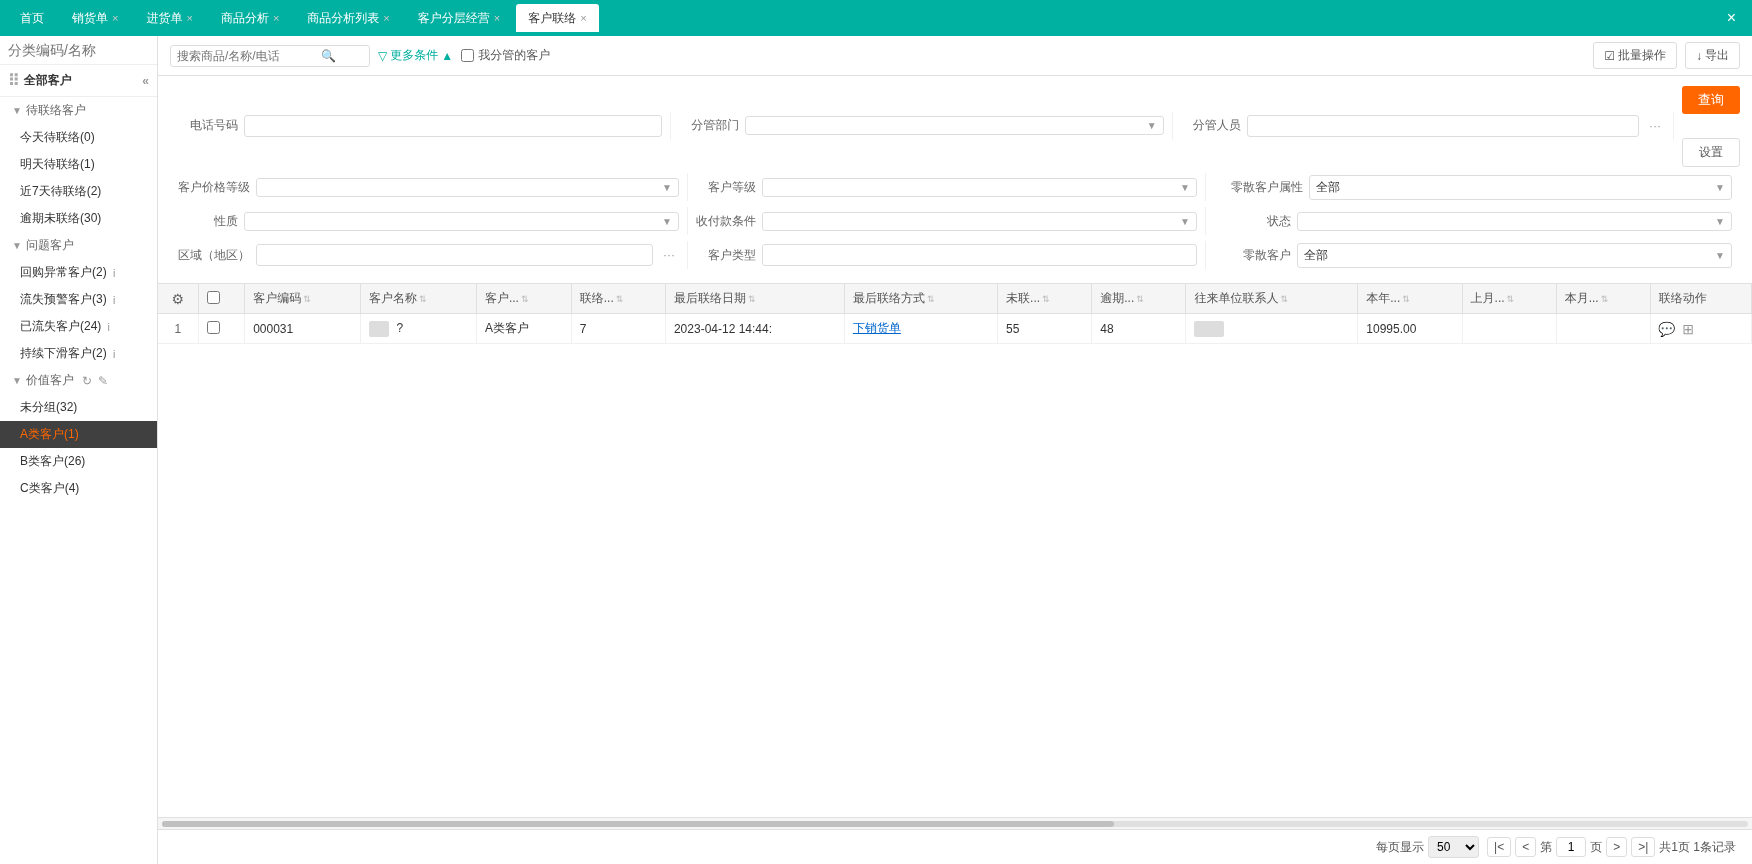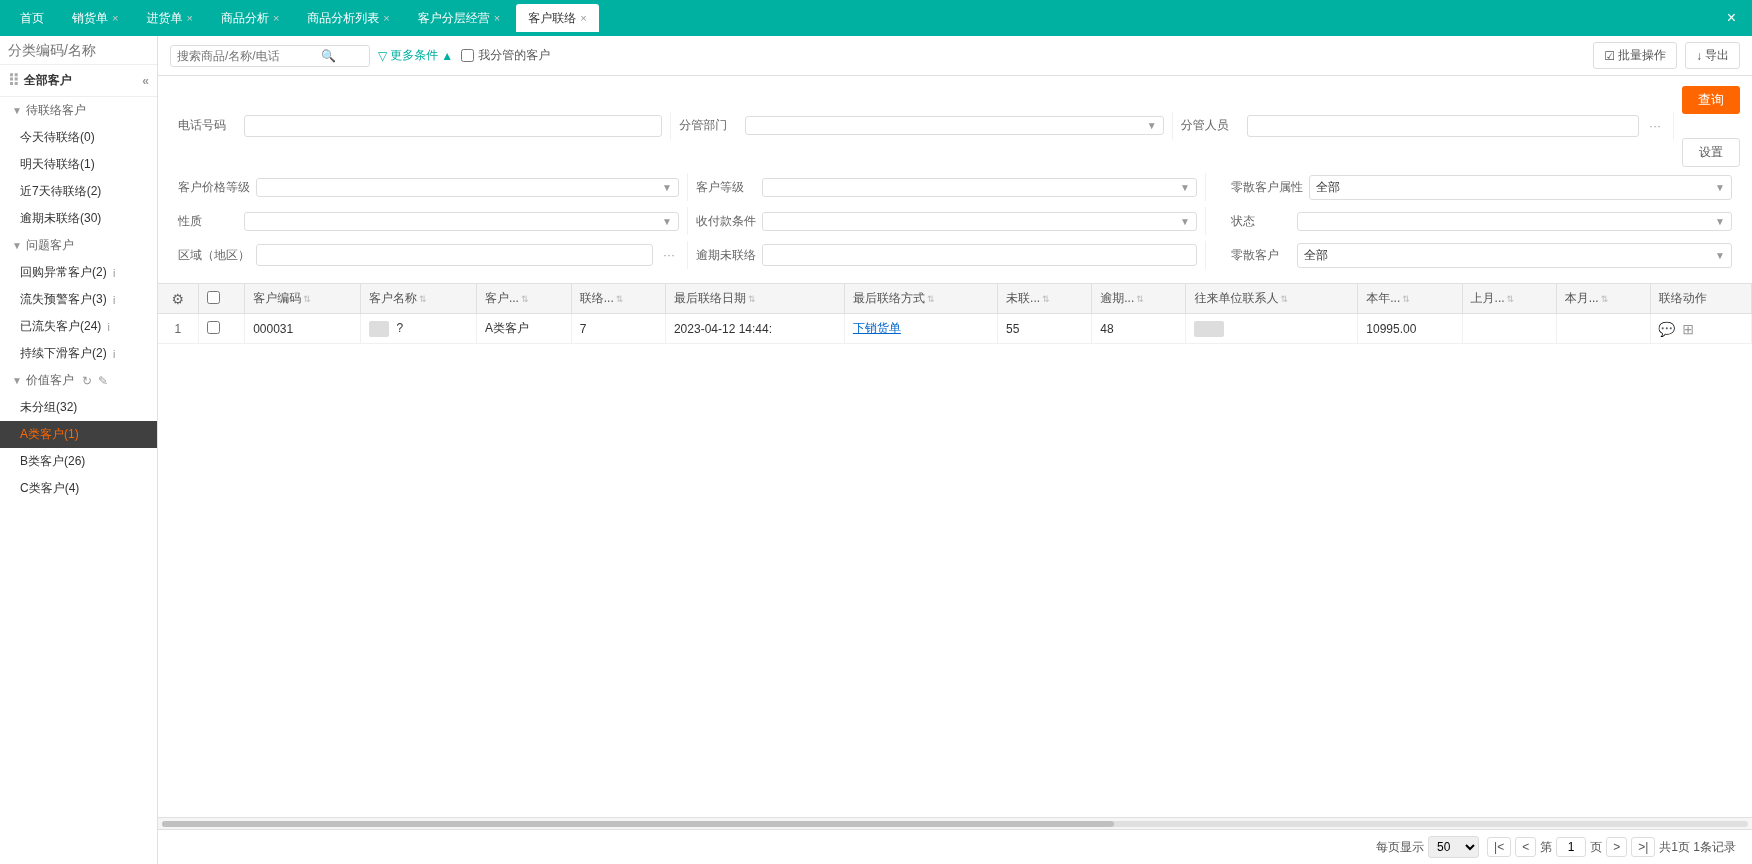--- a/index.html
+++ b/index.html
@@ -69,21 +69,21 @@
     
     .advanced-filter {
       background: #fff; border-bottom: 1px solid #e0e0e0; padding: 8px 12px;
     }
     .filter-row { display: flex; align-items: center; gap: 0; margin-bottom: 6px; }
     .filter-cell {
       display: flex; align-items: center; flex: 1; gap: 6px; padding: 0 8px; 
       border-right: 1px solid #f0f0f0; min-height: 28px;
     }
     .filter-cell:last-child { border-right: none; margin-left: 17px; }
-    .filter-label { color: #666; white-space: nowrap; min-width: 60px; }
+    .filter-label { color: #666; white-space: nowrap; min-width: 60px; text-align: right; }
     .filter-input {
       flex: 1; border: 1px solid #ddd; border-radius: 3px; padding: 3px 6px;
       font-size: 12px; outline: none;
     }
     .filter-select {
       flex: 1; display: flex; align-items: center; border: 1px solid #ddd; border-radius: 3px;
       padding: 3px 6px; gap: 4px; background: #fff; cursor: pointer; justify-content: space-between;
     }
     .filter-select-text { color: #333; font-size: 12px; }
     .filter-select .arrow { color: #999; font-size: 10px; }
@@ -367,21 +367,21 @@
         </div>
       </div>
 
       <div class="filter-row">
         <div class="filter-cell">
           <span class="filter-label">区域（地区）</span>
           <input class="filter-input" type="text" style="flex: 1 1 0%;">
           <span class="filter-dotdot">···</span>
         </div>
         <div class="filter-cell">
-          <span class="filter-label">逾期未联络</span>
+          <span class="filter-label">客户类型</span>
           <input class="filter-input" type="text" style="">
         </div>
         <div class="filter-cell">
           <span class="filter-label">零散客户</span>
           <div class="filter-select">
             <span class="filter-select-text">全部</span>
             <span class="arrow">▼</span>
           </div>
         </div>
       </div>

